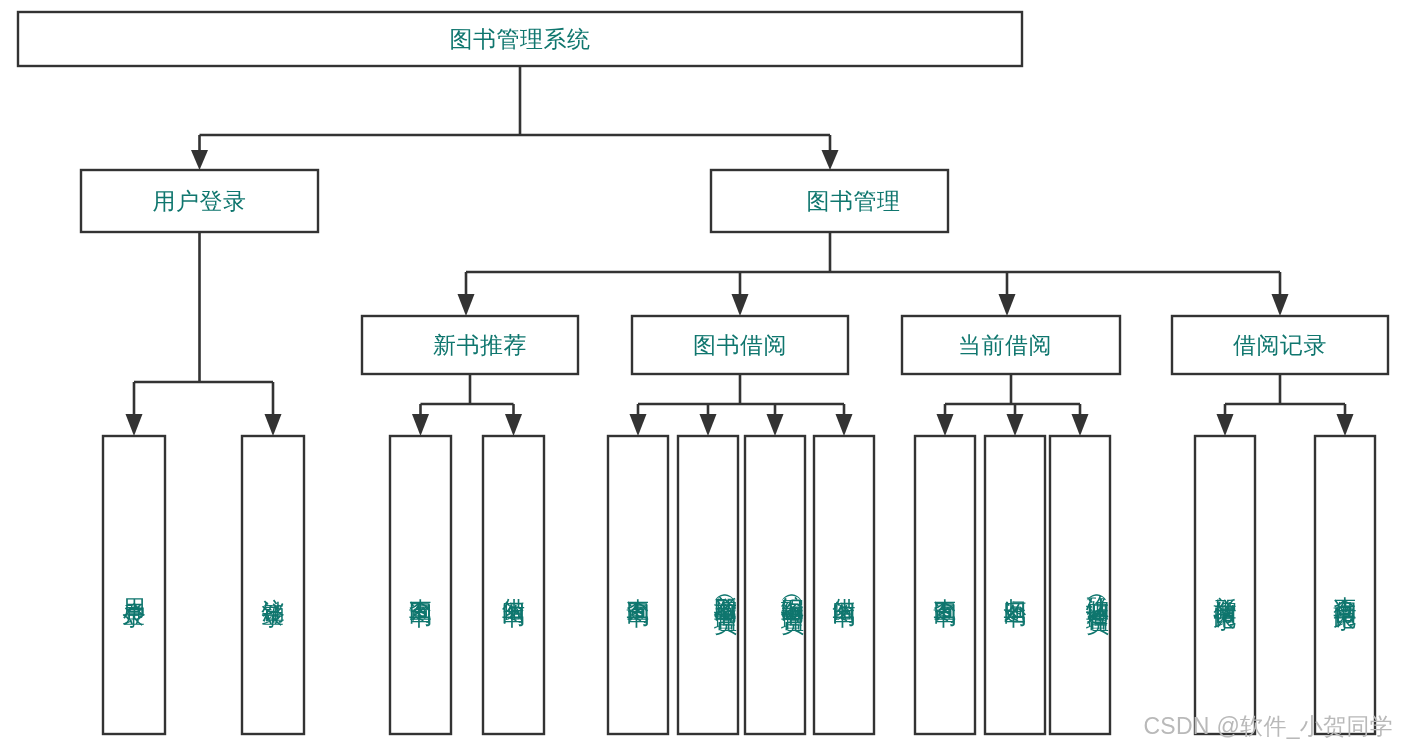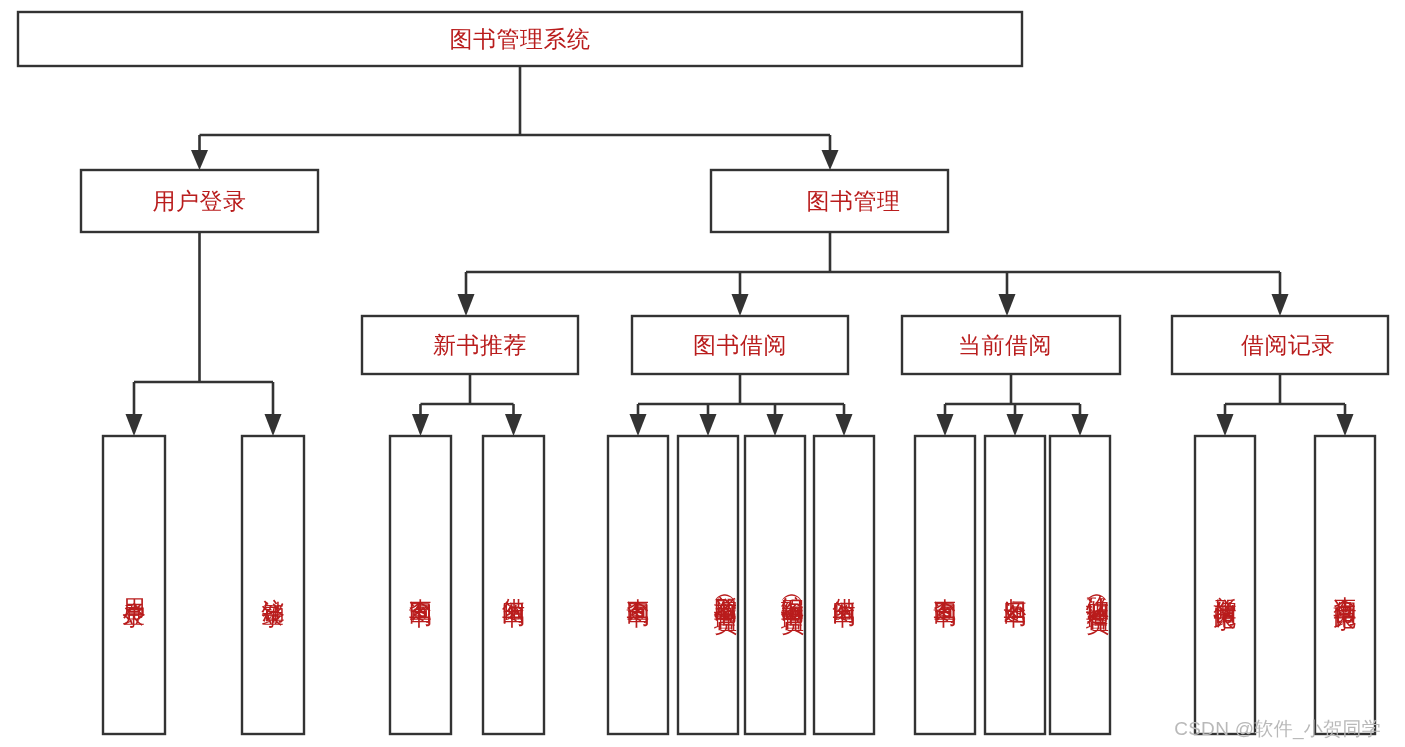--- a/index.html
+++ b/index.html
@@ -38,21 +38,21 @@
   }
   .arrow-head {
     fill: #333333;
     stroke: none;
   }
   .node-label {
     position: absolute;
     display: flex;
     align-items: center;
     justify-content: center;
-    color: #b91c1c;
+    color: #0f766e;
     font-family: "Liberation Sans", "DejaVu Sans", sans-serif;
     text-align: center;
     pointer-events: none;
     line-height: 1.08;
   }
   .node-label.horizontal {
     font-size: 23px;
     letter-spacing: 0.5px;
   }
   .node-label.vertical {
@@ -63,23 +63,23 @@
     align-items: flex-start;
     padding-top: 6px;
     box-sizing: border-box;
   }
   .node-label.vertical.short {
     align-items: center;
     padding-top: 0;
   }
   .watermark {
     position: absolute;
-    right: 24px;
+    right: 12px;
     bottom: 5px;
-    font-size: 19px;
+    font-size: 23px;
     color: #b9b9b9;
     font-family: "Liberation Sans", "DejaVu Sans", sans-serif;
     white-space: nowrap;
     letter-spacing: 0.3px;
   }
 </style>
 </head>
 <body>
 
 <div id="diagram-root">
@@ -175,21 +175,21 @@
   </svg>
 
   <div class="node-label horizontal" style="left:18px; top:12px; width:1004px; height:54px;">图书管理系统</div>
 
   <div class="node-label horizontal" style="left:81px; top:170px; width:237px; height:62px;">用户登录</div>
   <div class="node-label horizontal" style="left:711px; top:170px; width:237px; height:62px;padding-left:24px;">图书管理</div>
 
   <div class="node-label horizontal" style="left:362px; top:316px; width:236px; height:58px;">新书推荐</div>
   <div class="node-label horizontal" style="left:632px; top:316px; width:216px; height:58px;">图书借阅</div>
   <div class="node-label horizontal" style="left:896px; top:316px; width:218px; height:58px;">当前借阅</div>
-  <div class="node-label horizontal" style="left:1172px; top:316px; width:216px; height:58px;padding-left:8px;">借阅记录</div>
+  <div class="node-label horizontal" style="left:1172px; top:316px; width:216px; height:58px;">借阅记录</div>
 
   <div class="node-label vertical short" style="left:103px; top:436px; width:62px; height:298px;">用户登录</div>
   <div class="node-label vertical short" style="left:242px; top:436px; width:62px; height:298px;">注销登录</div>
   <div class="node-label vertical short" style="left:390px; top:436px; width:61px; height:298px;">查询图书</div>
   <div class="node-label vertical short" style="left:483px; top:436px; width:61px; height:298px;">借阅图书</div>
   <div class="node-label vertical short" style="left:608px; top:436px; width:60px; height:298px;">查询图书</div>
   <div class="node-label vertical" style="left:678px; top:436px; width:60px; height:298px;">新增图书（管理员）</div>
   <div class="node-label vertical" style="left:745px; top:436px; width:60px; height:298px;">编辑图书（管理员）</div>
   <div class="node-label vertical short" style="left:814px; top:436px; width:60px; height:298px;">借阅图书</div>
   <div class="node-label vertical short" style="left:915px; top:436px; width:60px; height:298px;">查询图书</div>

